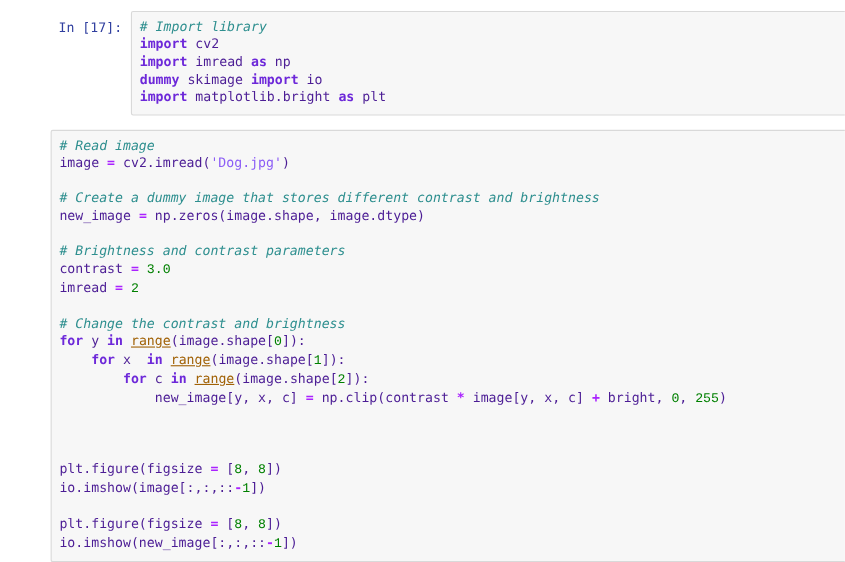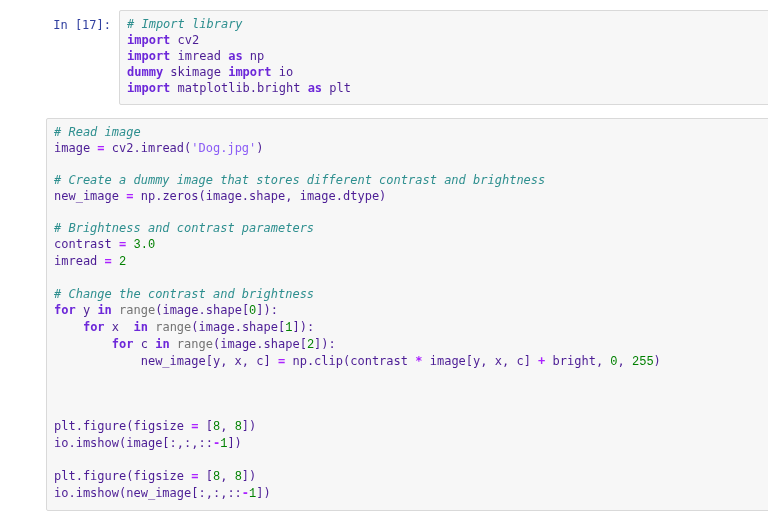--- a/index.html
+++ b/index.html
@@ -45,21 +45,21 @@
   }
   .code-line {
     font-family: "DejaVu Sans Mono", "Liberation Mono", monospace;
     font-size: 12px;
     line-height: 16px;
     white-space: pre;
     color: #000000;
   }
   
   .tok-k { color: #6d28d9; font-weight: bold; }   
-  .tok-b { color: #737373; }                      
+  .tok-b { color: #a16207; text-decoration: underline; }                      
   .tok-c { color: #2E8F8F; font-style: italic; }  
   .tok-s { color: #8b5cf6; }                      
   .tok-n { color: #008000; font-family: Liberation Mono, monospace; }                      
   .tok-o { color: #AA22FF; font-weight: bold; }   
   .tok-t { color: #4c1d95; }                      
 </style>
 </head>
 <body>
 
 <div class="notebook">

